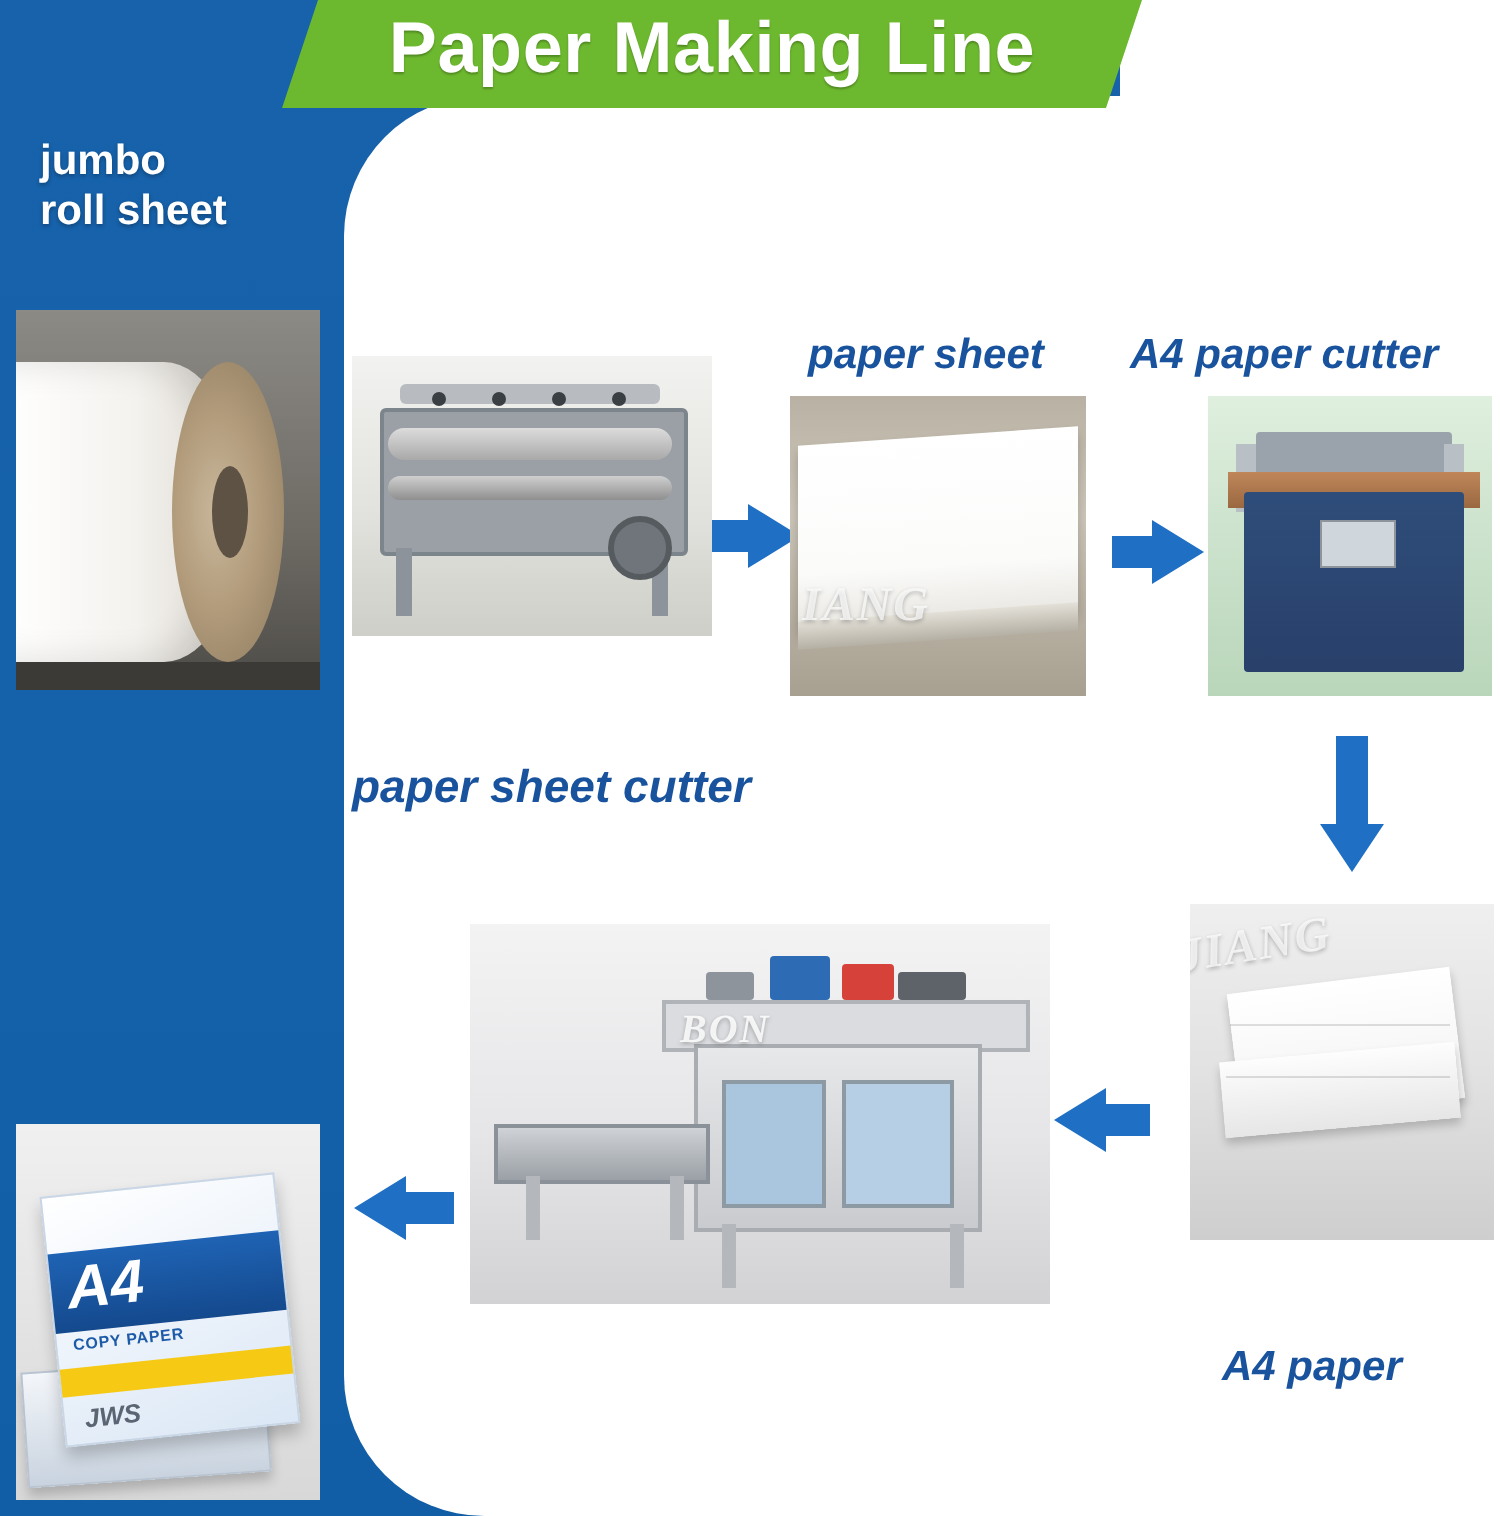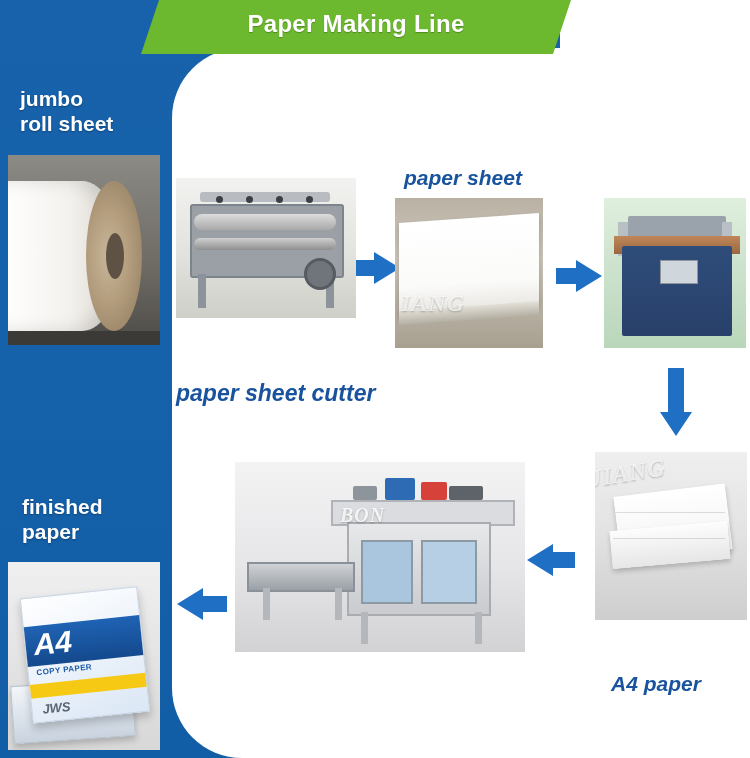--- a/index.html
+++ b/index.html
@@ -25,21 +25,21 @@
     background:#6cb82e;
     -webkit-clip-path:polygon(18px 0, 430px 0, 412px 54px, 0px 54px);
     clip-path:polygon(18px 0, 430px 0, 412px 54px, 0px 54px);
   }
   .banner-inner{
     position:absolute;
     left:141px;top:0px;
     width:430px;height:48px;
     display:flex;align-items:center;justify-content:center;
     color:#ffffff;
-    font-size:24px;
+    font-size:36px;
     font-weight:bold;
     letter-spacing:.3px;
     text-shadow:0 1px 1px rgba(0,0,0,.25);
   }
 
   
   .white-panel{
     position:absolute;
     left:172px;top:48px;
     width:578px;height:710px;
@@ -68,21 +68,21 @@
 
   
   .left-label{
     position:absolute;
     color:#ffffff;
     font-size:21px;
     font-weight:bold;
     line-height:25px;
     text-shadow:0 1px 2px rgba(0,0,0,.3);
   }
-  #jumbo-label{left:20px;top:86px;width:140px;}
+  #jumbo-label{left:20px;top:68px;width:140px;}
   #finished-label{left:22px;top:494px;width:140px;}
 
   
   .photo{
     position:absolute;
     overflow:hidden;
     background:#dfe3e6;
   }
   .cap{
     position:absolute;
@@ -265,24 +265,20 @@
 
   <div class="banner"></div>
   <div class="banner-inner">Paper Making Line</div>
 
 
   <div class="left-label" id="jumbo-label">
     <div>jumbo</div>
     <div>roll sheet</div>
   </div>
 
-  <div class="left-label" id="finished-label">
-    <div>finished</div>
-    <div>paper</div>
-  </div>
 
   <div class="photo" id="jumbo-photo">
     <div class="roll-bg"></div>
     <div class="roll-body"></div>
     <div class="roll-end"></div>
     <div class="roll-core"></div>
     <div class="roll-strip"></div>
   </div>
 
   <div class="photo" id="cutter-photo">
@@ -310,20 +306,21 @@
     <div class="sheet-bg"></div>
     <div class="sheet-stack"></div>
     <div class="sheet-edge"></div>
     <div class="wm" style="left:6px;top:92px;">IANG</div>
   </div>
 
   <div class="arrow arrow-h" style="left:556px;top:268px;width:20px;">
     <div class="arrow-head-r"></div>
   </div>
 
+  <div class="cap" id="cap-a4-cutter">A4 paper cutter</div>
 
   <div class="photo" id="a4cutter-photo">
     <div class="c-bg"></div>
     <div class="c-top"></div>
     <div class="c-arm" style="left:14px;top:24px;"></div>
     <div class="c-arm" style="left:118px;top:24px;"></div>
     <div class="c-table"></div>
     <div class="c-body"></div>
     <div class="c-panel"></div>
   </div>

